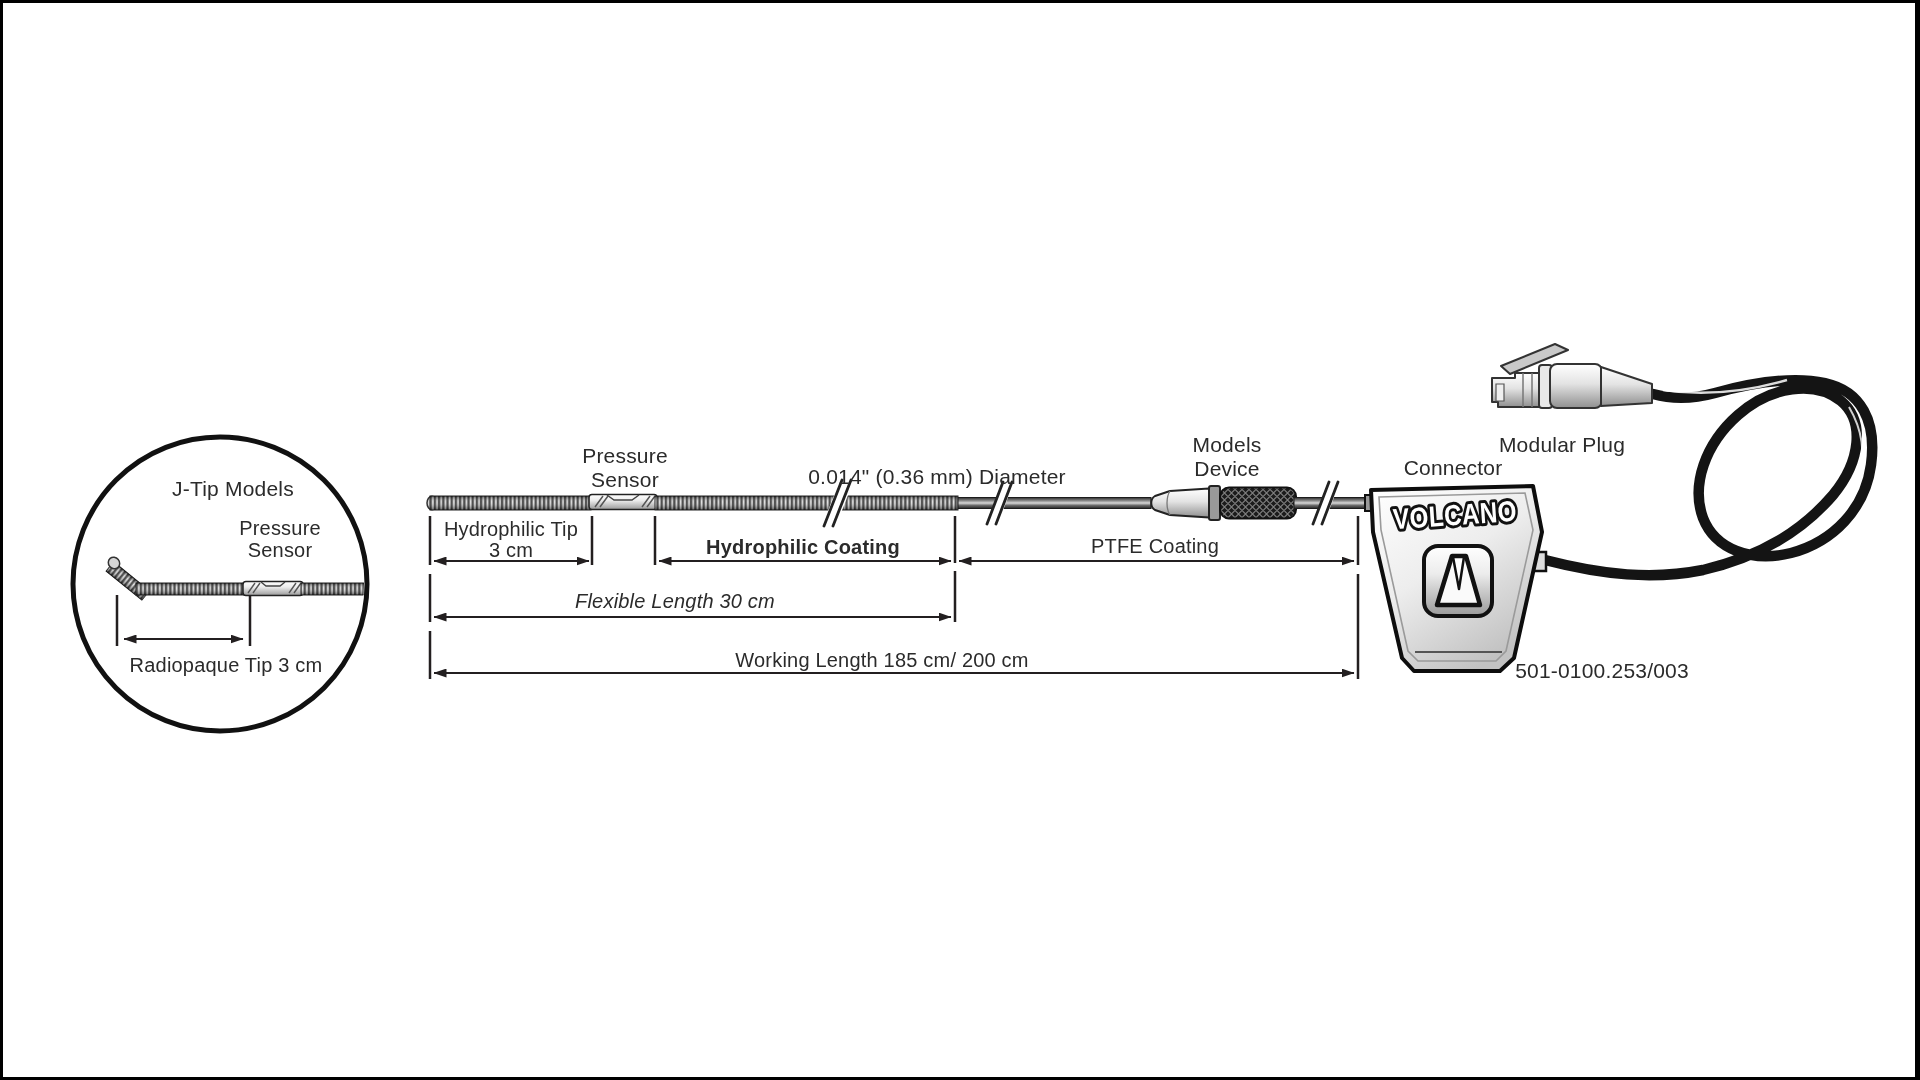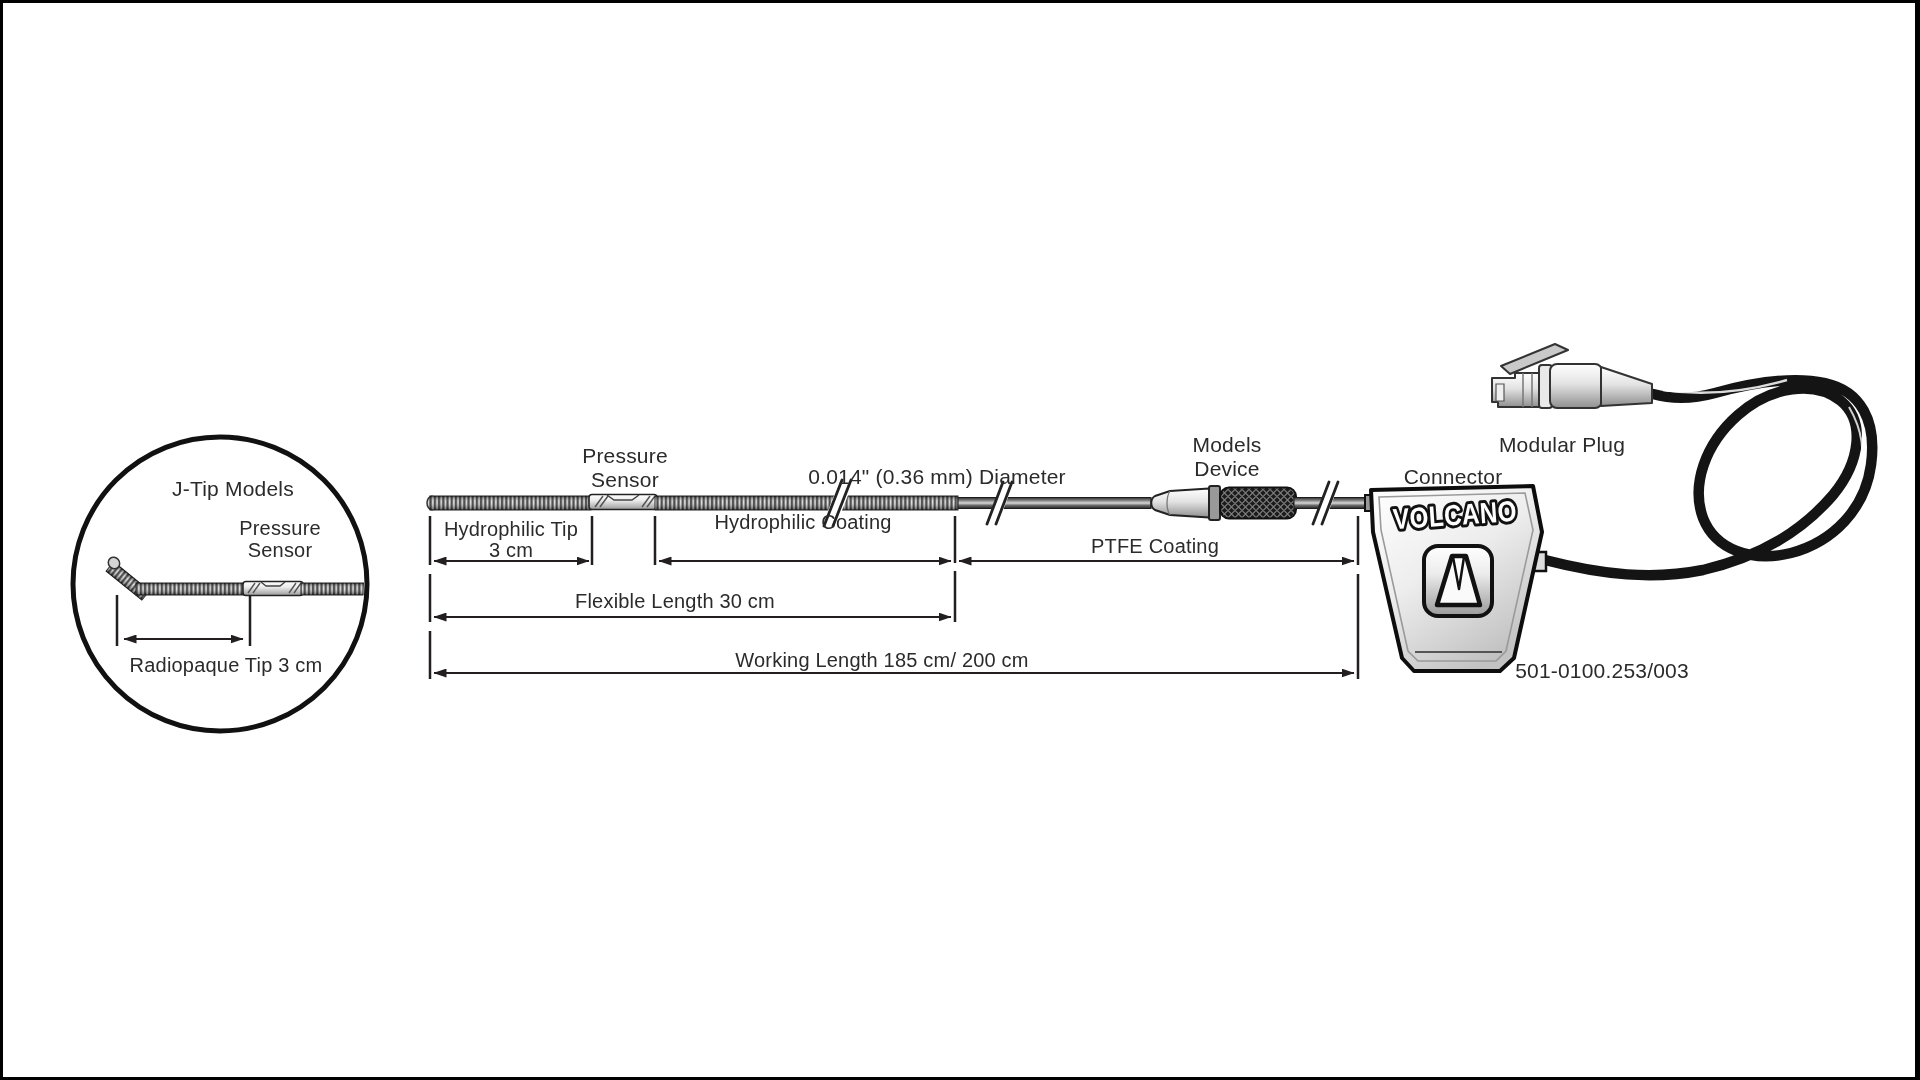--- a/index.html
+++ b/index.html
@@ -200,26 +200,26 @@
 
   <div class="lbl" style="left:622px;top:441px;">
     <div>Pressure</div>
     <div>Sensor</div>
   </div>
   <div class="lbl" style="left:934px;top:462px;">0.014" (0.36 mm) Diameter</div>
   <div class="lbl" style="left:1224px;top:430px;">
     <div>Models</div>
     <div>Device</div>
   </div>
-  <div class="lbl" style="left:1450px;top:453px;margin-top:9px;">Connector</div>
+  <div class="lbl" style="left:1450px;top:453px;">Connector</div>
   <div class="lbl" style="left:1559px;top:410px;margin-top:20px;">Modular Plug</div>
 
   <div class="lbl small" style="left:508px;top:516px;line-height:21px;">
     <div>Hydrophilic Tip</div>
     <div>3 cm</div>
   </div>
-  <div class="lbl small" style="left:800px;top:508px;">Hydrophilic Coating</div>
+  <div class="lbl small" style="left:800px;top:533px;font-weight:bold;">Hydrophilic Coating</div>
   <div class="lbl small" style="left:1152px;top:532px;">PTFE Coating</div>
-  <div class="lbl small" style="left:672px;top:587px;">Flexible Length 30 cm</div>
+  <div class="lbl small" style="left:672px;top:587px;font-style:italic;">Flexible Length 30 cm</div>
   <div class="lbl small" style="left:879px;top:646px;">Working Length 185 cm/ 200 cm</div>
   <div class="lbl tiny" style="left:1599px;top:657px;">501-0100.253/003</div>
 
 </div>
 
 </body></html>

